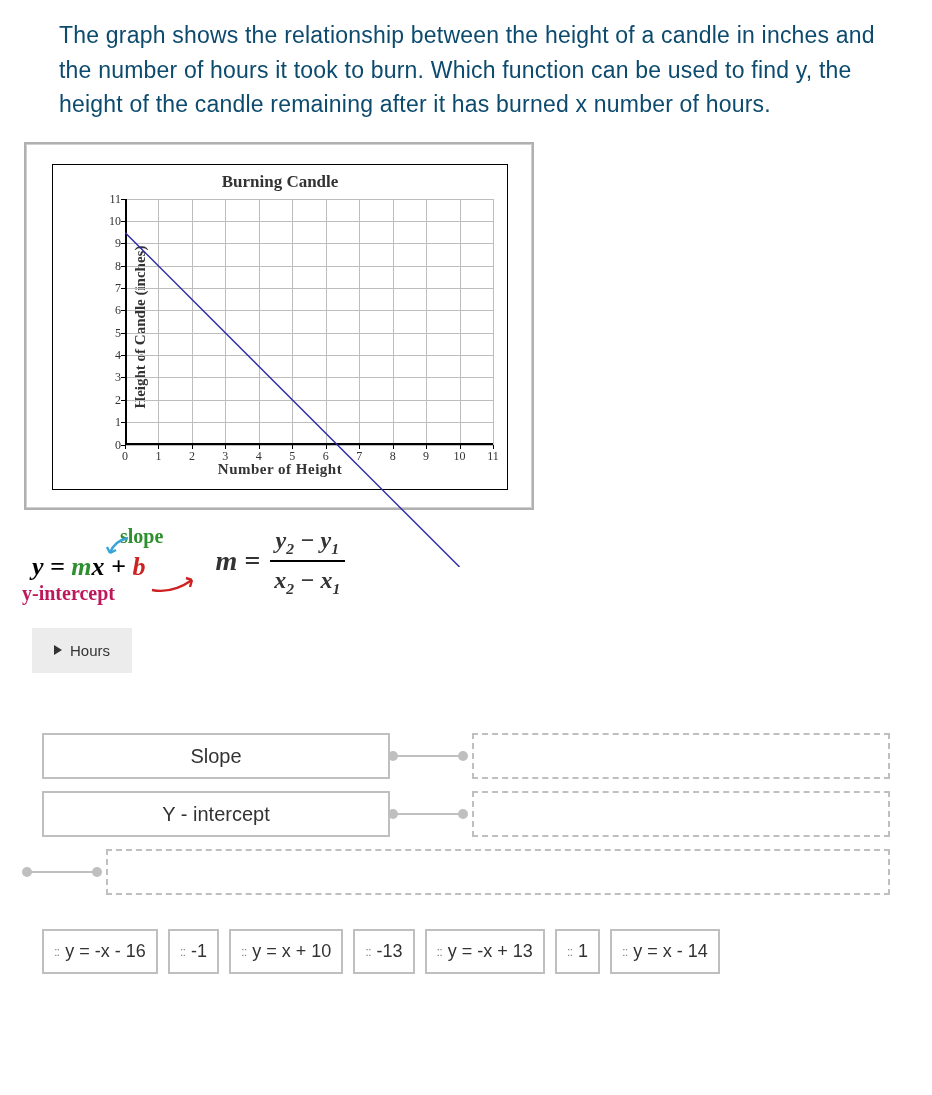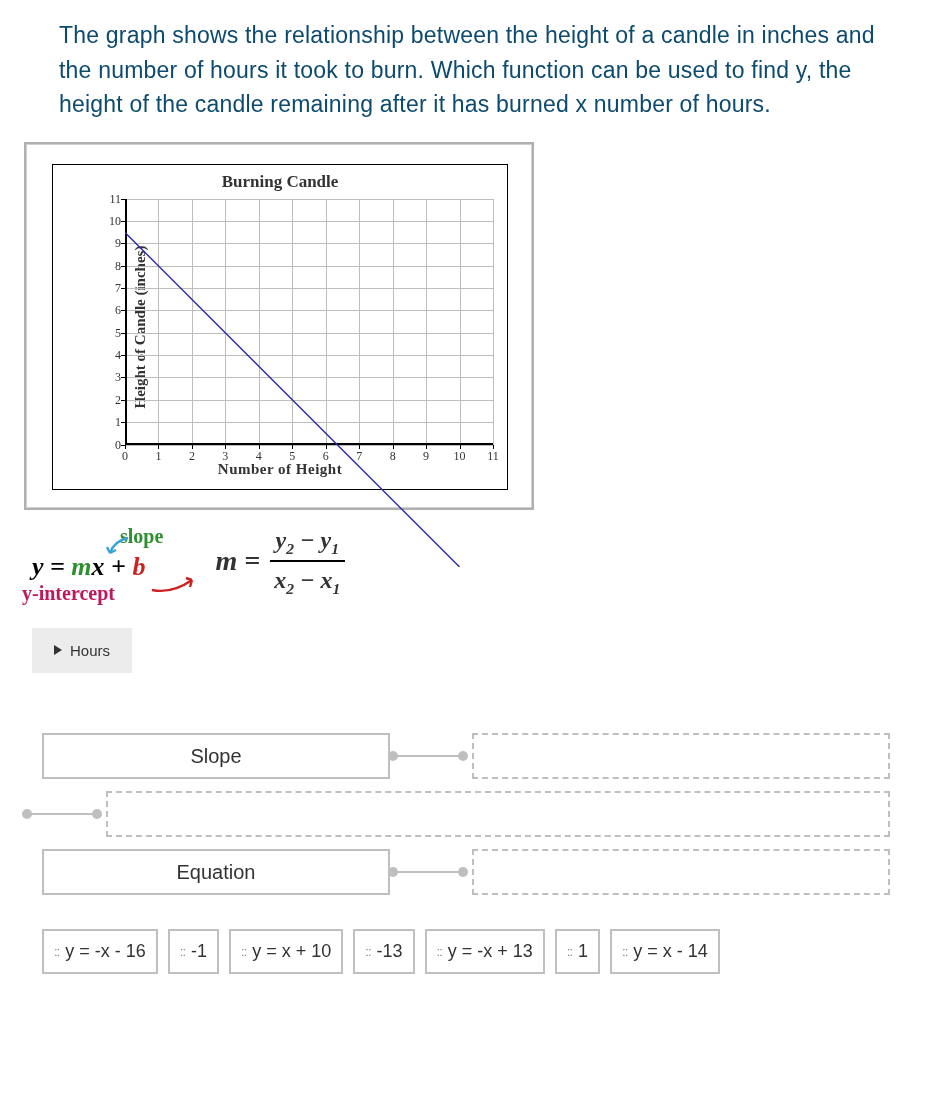--- a/index.html
+++ b/index.html
@@ -392,25 +392,25 @@
   <span>Hours</span>
 </button>
 
 <div class="match-area" id="match-rows">
     <div class="match-row">
       <div class="label-box">Slope</div>
       <div class="connector"></div>
       <div class="drop-box"></div>
     </div>
     <div class="match-row">
+      <div class="label-box">Y - intercept</div>
       <div class="connector"></div>
       <div class="drop-box"></div>
     </div>
     <div class="match-row">
-      <div class="label-box">Equation</div>
       <div class="connector"></div>
       <div class="drop-box"></div>
     </div>
   </div>
 
 <div class="choices" id="choices">
     <div class="choice">
       <span class="grip">::</span>
       <span>y = -x - 16</span>
     </div>

